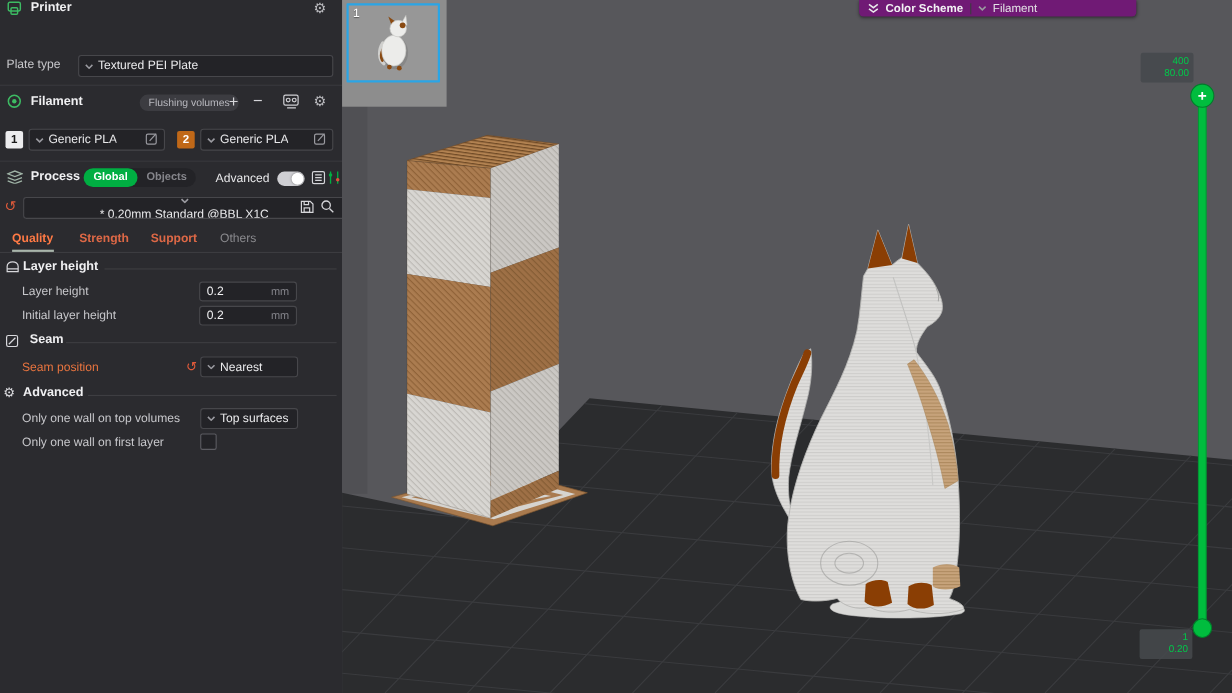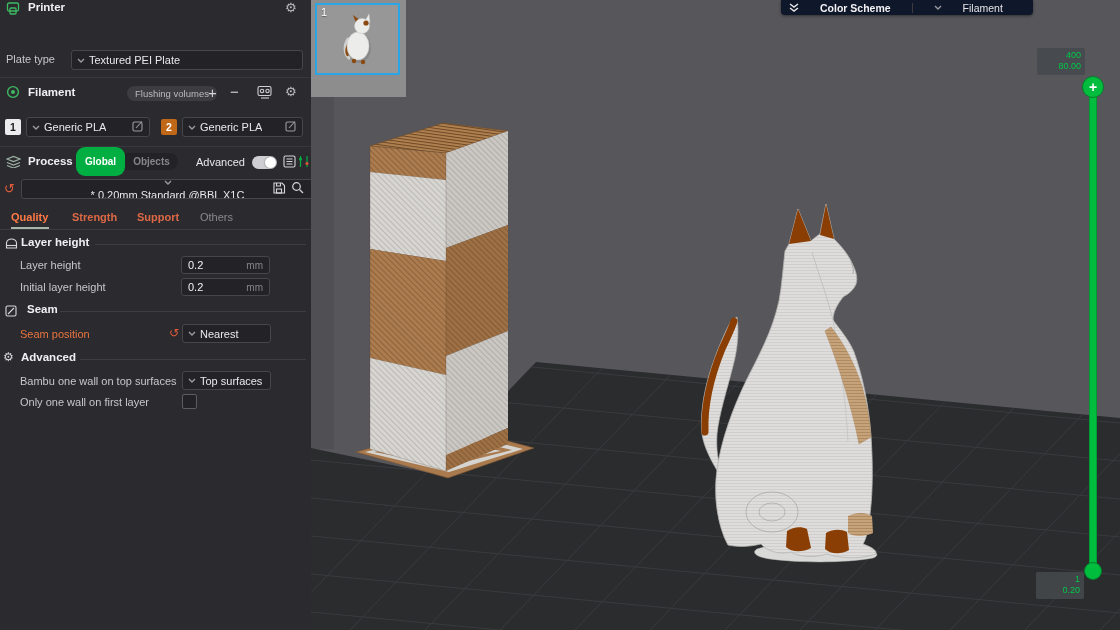--- a/index.html
+++ b/index.html
@@ -24,38 +24,38 @@
           border-radius:3px;height:18px;box-sizing:border-box;padding:0 6px;
           font-size:11px;color:#f2f2f4;width:89px;}
   .pinput .unit{margin-left:auto;color:#84848a;font-size:10px;}
   .rule{position:absolute;height:1px;background:#3e3e42;top:8px;right:4px;}
   .pill{display:inline-flex;align-items:center;height:15px;border-radius:8px;
         background:#3c3c41;color:#b9b9bf;font-size:9.5px;padding:0 8px;}
   .badge{width:16px;height:16px;border-radius:2px;font-size:10.5px;font-weight:bold;
          display:flex;align-items:center;justify-content:center;}
   .icbtn{display:flex;align-items:center;justify-content:center;cursor:pointer;}
   .seg{display:flex;align-items:center;background:#232327;border-radius:9px;height:17px;}
-  .seg .on{background:#00ae42;color:#fff;border-radius:9px;height:29px;display:flex;
+  .seg .on{background:#00ae42;color:#fff;border-radius:9px;height:17px;display:flex;
            align-items:center;padding:0 9px;font-size:10px;font-weight:bold;}
   .seg .off{color:#85858b;padding:0 8px;font-size:10px;font-weight:bold;}
   .toggle{width:25px;height:13px;border-radius:7px;background:#cfcfd3;position:relative;}
   .toggle .knob{position:absolute;right:1px;top:1px;width:11px;height:11px;border-radius:50%;
                 background:#fff;box-shadow:0 0 2px rgba(0,0,0,.5);}
   .tab{font-size:11px;font-weight:bold;position:absolute;top:5px;}
   .checkbox{width:13px;height:13px;border:1px solid #5c5c62;border-radius:2px;background:#232327;}
   .resetic{color:#e05a3a;font-size:13px;line-height:1;font-family:"DejaVu Sans",sans-serif;}
   
   #viewport{position:absolute;left:311px;top:0;width:809px;height:630px;background:#57575b;}
   #thumbpanel{position:absolute;left:0;top:0;width:95px;height:97px;background:#8d8d8d;}
   #thumbcard{position:absolute;left:4px;top:3px;width:85px;height:72px;background:#979797;
              border:2px solid #2aa5e6;border-radius:1px;box-sizing:border-box;}
   #thumbcard .num{position:absolute;left:4px;top:1px;color:#fff;font-size:11px;
                   text-shadow:0 1px 1px rgba(0,0,0,.4);}
-  #csbar{position:absolute;left:470px;top:0;width:252px;height:15px;background:#0f172a;
-         border-radius:0 0 4px 4px;display:flex;align-items:center;gap:21px;padding:0 8px;
+  #csbar{position:absolute;left:470px;top:0;width:252px;height:15px;background:#701a75;
+         border-radius:0 0 4px 4px;display:flex;align-items:center;gap:6px;padding:0 8px;
          box-sizing:border-box;box-shadow:0 1px 3px rgba(0,0,0,.45);}
   #csbar .t{color:#f2f2f4;font-size:10.5px;font-weight:bold;white-space:nowrap;}
   #csbar .v{color:#e4e4e6;font-size:10.5px;white-space:nowrap;}
   #csbar .div{width:1px;height:10px;background:#3c3c40;}
   .slbadge{position:absolute;width:40px;text-align:right;background:rgba(70,73,76,.88);
            border-radius:2px;padding:2px 4px;color:#00c94a;font-size:9px;line-height:1.25;}
   #sltrack{position:absolute;left:778px;top:87px;width:8px;height:485px;background:#00bd3e;
            border:1px solid #009a33;border-radius:4px;box-sizing:border-box;}
   #slhtop{position:absolute;left:771px;top:76px;width:22px;height:22px;border-radius:50%;
           background:#00bd3e;border:1.5px solid #007d2a;box-sizing:border-box;color:#fff;
@@ -256,21 +256,21 @@
       <svg class="chev">
           <polyline points="1,1 4,4 7,1"></polyline>
         </svg>
       <span class="txt">Nearest</span>
     </div>
 
     <div class="abs" style="left:3px;top:350px;color:#d8d8dc;font-size:12px;">⚙</div>
     <div class="abs hdr" style="left:21px;top:351px;">Advanced</div>
     <div class="rule" style="left:80px;top:359px;width:226px;"></div>
 
-    <div class="abs lbl" style="left:20px;top:375px;">Bambu one wall on top surfaces</div>
+    <div class="abs lbl" style="left:20px;top:375px;">Only one wall on top volumes</div>
     <div class="combo abs" style="left:182px;top:371px;width:89px;height:19px;">
       <svg class="chev">
           <polyline points="1,1 4,4 7,1"></polyline>
         </svg>
       <span class="txt">Top surfaces</span>
     </div>
 
     <div class="abs lbl" style="left:20px;top:396px;">Only one wall on first layer</div>
     <div class="checkbox abs" style="left:182px;top:394px;"></div>
   </aside>

